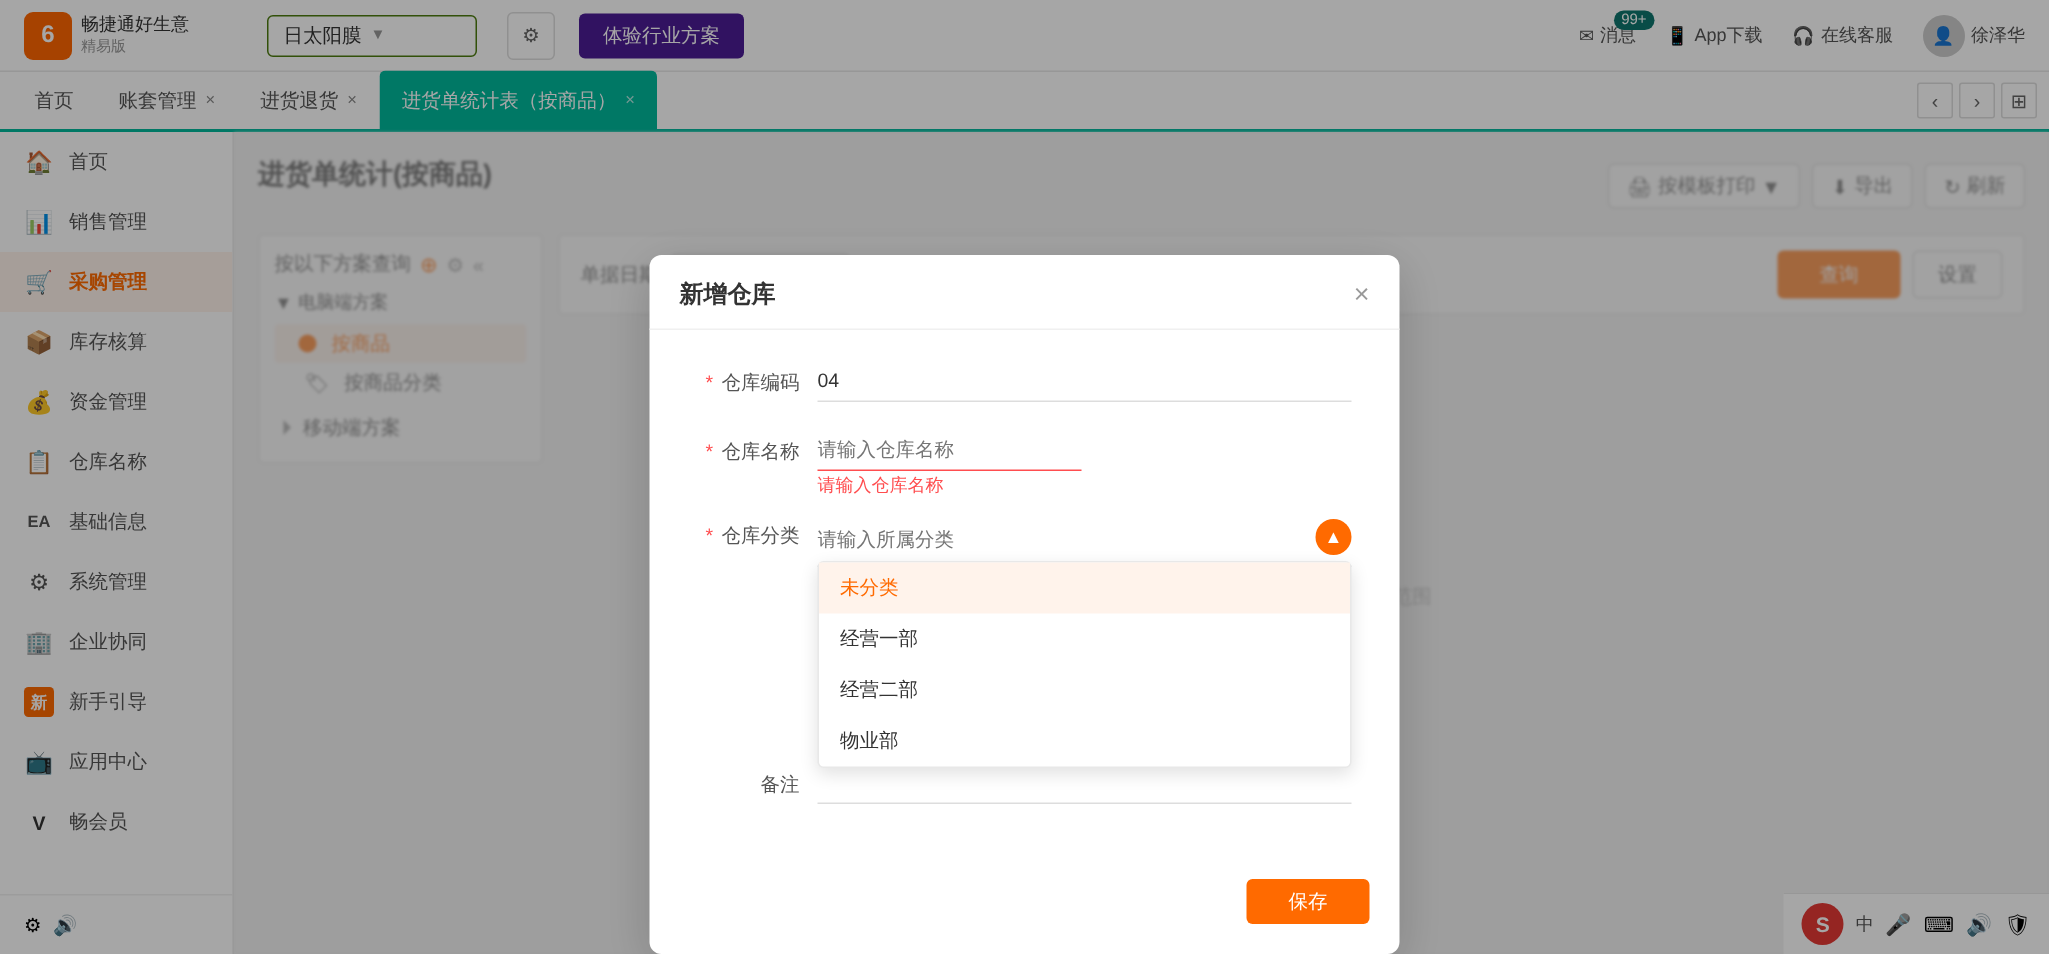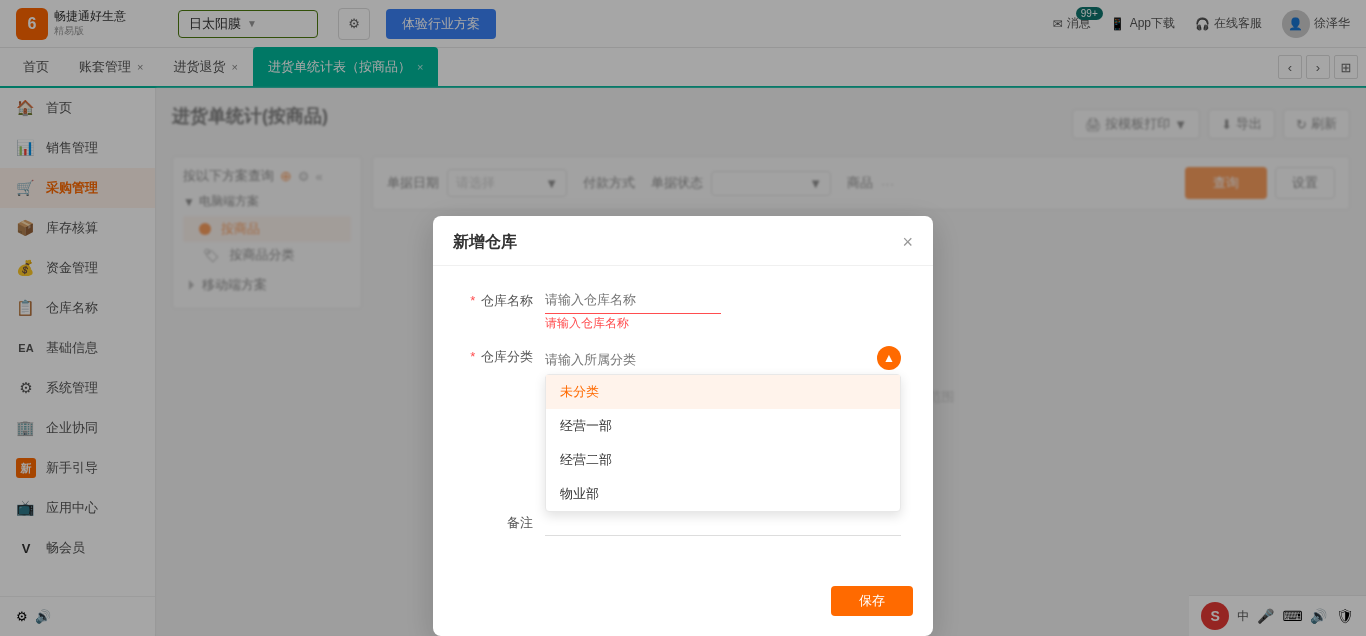--- a/index.html
+++ b/index.html
@@ -37,21 +37,21 @@
       min-width: 140px;
     }
     .store-selector .arrow { color: #999; font-size: 10px; }
     .top-actions { display: flex; align-items: center; gap: 16px; margin-left: 8px; }
     .gear-btn {
       width: 32px; height: 32px; border: 1px solid #ddd; border-radius: 4px;
       display: flex; align-items: center; justify-content: center; cursor: pointer;
       background: #fff; color: #666;
     }
     .trial-btn {
-      background: #3b82f6; color: #fff; border: none;
+      background: #4c1d95; color: #fff; border: none;
       padding: 6px 16px; border-radius: 4px; cursor: pointer; font-size: 13px;
     }
     .top-right { margin-left: auto; display: flex; align-items: center; gap: 20px; }
     .notif-area { position: relative; display: flex; align-items: center; gap: 4px; cursor: pointer; color: #555; font-size: 12px; }
     .badge {
       background: #0f766e; color: white; font-size: 10px;
       border-radius: 8px; padding: 1px 5px; position: absolute; top: -8px; right: -12px;
     }
     .top-right-item { display: flex; align-items: center; gap: 4px; cursor: pointer; color: #555; font-size: 12px; }
     .user-avatar { width: 28px; height: 28px; border-radius: 50%; background: #ccc; display: flex; align-items: center; justify-content: center; font-size: 12px; color: #666; }
@@ -396,20 +396,27 @@
 </div>
 
 <div class="overlay">
   <div class="modal">
     <div class="modal-header">
       <span class="modal-title">新增仓库</span>
       <span class="modal-close">×</span>
     </div>
     <div class="modal-body">
 
+      <div class="form-row">
+        <label class="form-label">
+          <span class="required">*</span>
+          <span>仓库编码</span>
+        </label>
+        <input class="form-input" type="text" value="04" style="">
+      </div>
 
       <div class="form-row" style="margin-bottom:28px;">
         <label class="form-label">
           <span class="required">*</span>
           <span>仓库名称</span>
         </label>
         <div style="flex:1; position:relative;">
           <input class="form-input error" type="text" placeholder="请输入仓库名称" style="">
           <div class="error-msg" style="position:absolute;left:0;bottom:-18px;color:#ff4d4f;font-size:12px;">请输入仓库名称</div>
         </div>

